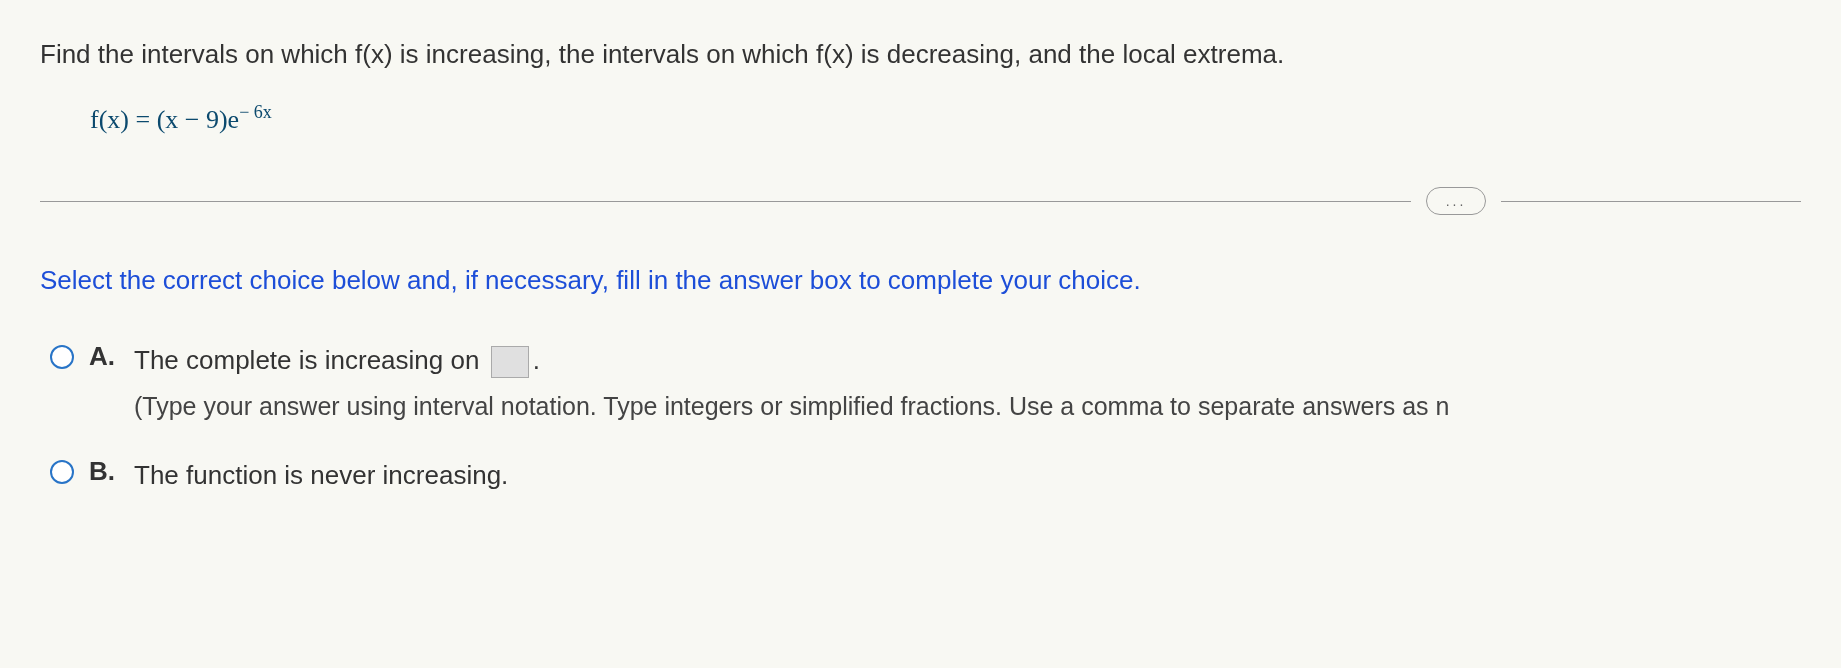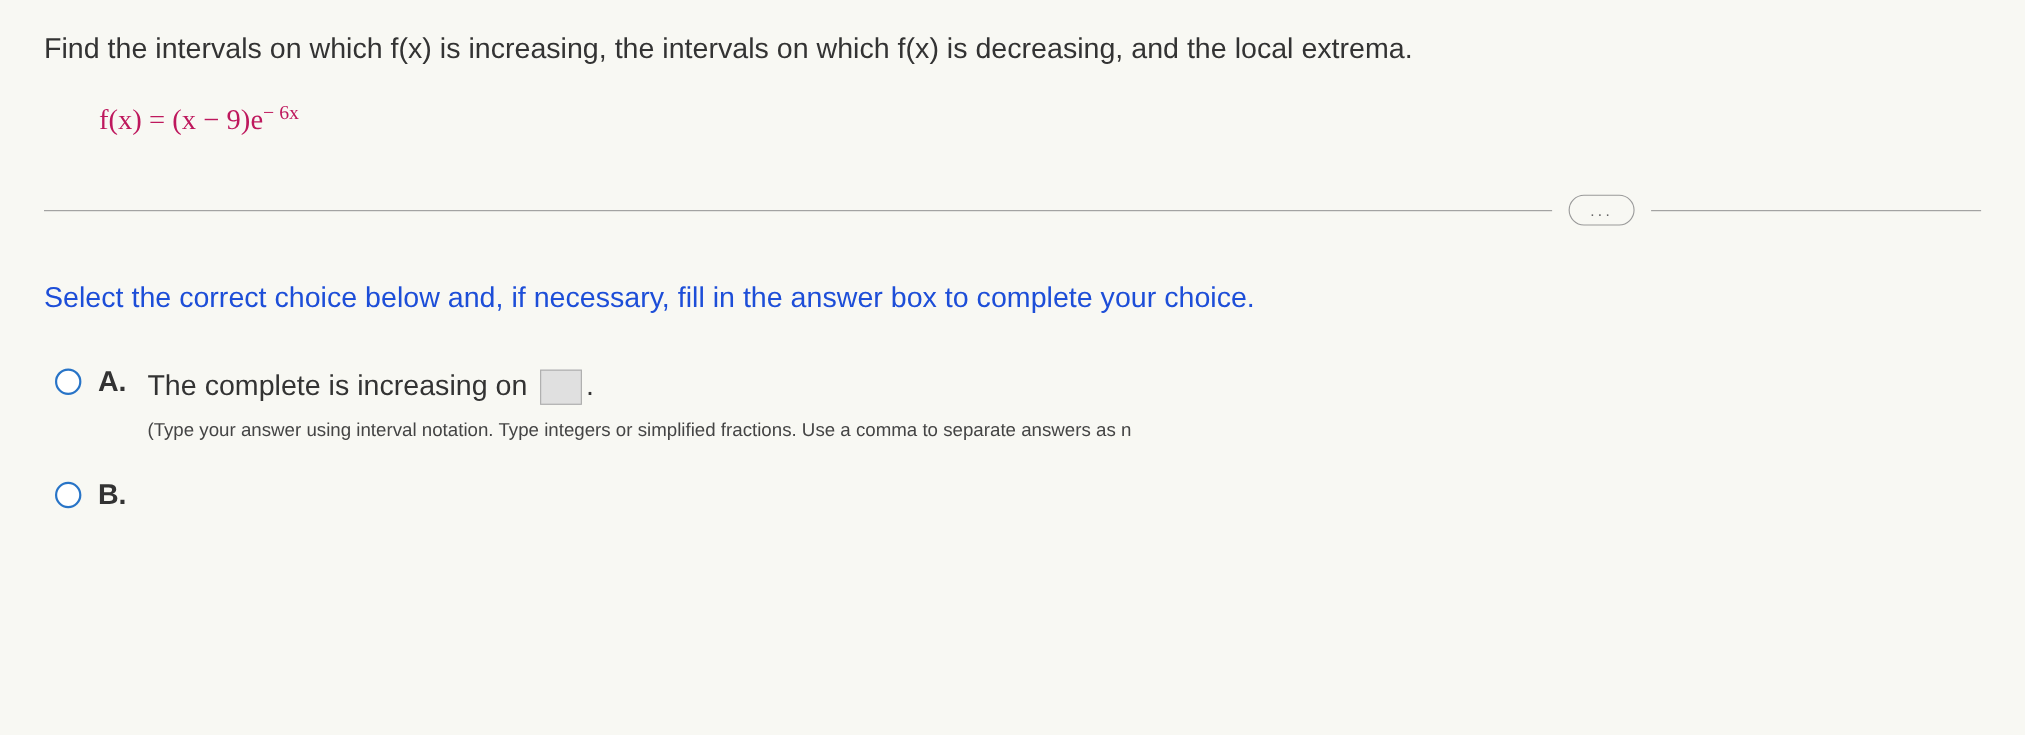--- a/index.html
+++ b/index.html
@@ -9,33 +9,33 @@
     }
     body {
       font-family: Arial, Helvetica, sans-serif;
       background: linear-gradient(180deg, #0a4d68 0%, #0a4d68 8px, #f5f5f0 8px);
       width: 1841px;
       height: 668px;
       overflow: hidden;
     }
     .content-wrapper {
       background: #f8f8f3;
-      padding: 26px 40px;
+      padding: 36px 40px;
       height: 100%;
       position: relative;
     }
     .question-prompt {
       font-size: 26px;
       color: #333;
       margin-bottom: 30px;
       line-height: 1.4;
     }
     .formula {
       font-size: 26px;
-      color: #be185d;
+      color: #0c4a6e;
       margin-left: 50px;
       margin-bottom: 52px;
       font-family: 'Times New Roman', serif;
     }
     .formula sup {
       font-size: 18px;
       vertical-align: super;
     }
     .divider-row {
       display: flex;
@@ -101,21 +101,21 @@
     .answer-box {
       display: inline-block;
       width: 38px;
       height: 32px;
       background: #e0e0e0;
       border: 1px solid #aaa;
       vertical-align: middle;
       margin: 0 4px;
     }
     .hint-text {
-      font-size: 17px;
+      font-size: 25px;
       color: #444;
       display: block;
       margin-top: 8px;
     }
   </style>
 </head>
 <body>
 
 <div class="content-wrapper">
 
@@ -140,15 +140,18 @@
     <div class="choice-letter">A.</div>
     <div class="choice-content">
       <span>The complete is increasing on </span><span class="answer-box"></span><span>.</span>
       <span class="hint-text">(Type your answer using interval notation. Type integers or simplified fractions. Use a comma to separate answers as n</span>
     </div>
   </div>
 
   <div class="choice-row">
     <div class="radio-circle"></div>
     <div class="choice-letter">B.</div>
+    <div class="choice-content">
+      <span>The function is never increasing.</span>
+    </div>
   </div>
 
 </div>
 
 </body></html>

